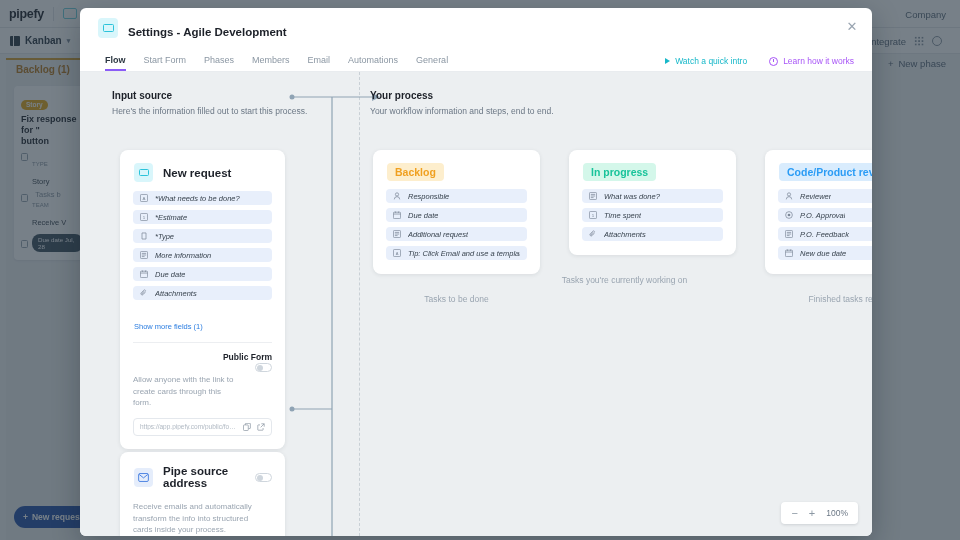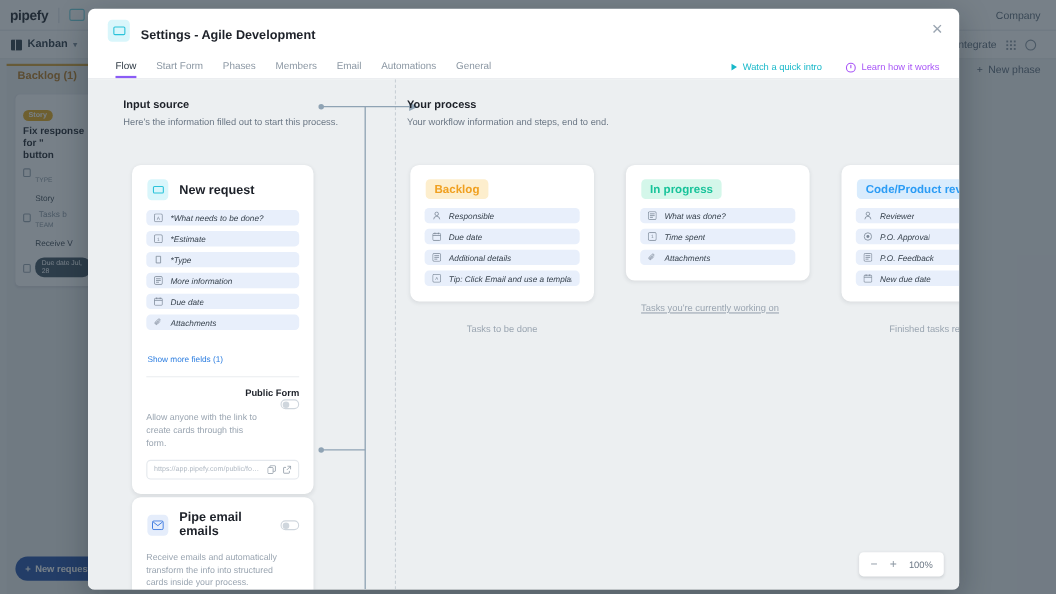--- a/index.html
+++ b/index.html
@@ -110,21 +110,21 @@
   .m-close {
     position: absolute; right: 12px; top: 11px; width: 16px; height: 16px;
     color: #9aa5b1; font-size: 13px; line-height: 16px; text-align: center;
   }
 
   .m-tabs {
     display: flex; align-items: flex-end; gap: 18px; padding: 0 0 0 25px;
     height: 26px; border-bottom: 1px solid #e9ecef; position: relative;
   }
   .m-tab { font-size: 9px; color: #8b97a3; padding-bottom: 6px; white-space: nowrap; }
-  .m-tab.active { color: #2c3742; font-weight: 400; border-bottom: 2px solid #8b5cf6; padding-bottom: 4px; }
+  .m-tab.active { color: #2c3742; font-weight: 700; border-bottom: 2px solid #8b5cf6; padding-bottom: 4px; }
   .m-head-links {
     position: absolute; right: 18px; bottom: 5px; display: flex; gap: 22px; align-items: center;
   }
   .m-link { display: flex; align-items: center; gap: 5px; font-size: 8.5px; }
   .m-link.teal { color: #17b8c9; }
   .m-link.purple { color: #a855f7; }
   .play-icon {
     width: 0; height: 0; border-left: 5px solid currentColor;
     border-top: 3.5px solid transparent; border-bottom: 3.5px solid transparent;
   }
@@ -432,21 +432,21 @@
 
     <div class="card" style="left:40px; top:380px; width:165px; height:120px;">
       <div class="card-head" style="justify-content:space-between;padding-right:13px;">
         <span style="display:flex;align-items:center;gap:10px;">
           <span class="card-icon-box blue">
             <svg width="11" height="9" viewBox="0 0 12 10">
                 <rect x="0.6" y="0.6" width="10.8" height="8.8" rx="1.4" fill="none" stroke="#3f7be0" stroke-width="1"></rect>
                 <path d="M1.2 1.6 6 5.4l4.8-3.8" fill="none" stroke="#3f7be0" stroke-width="1"></path>
               </svg>
           </span>
-          <span class="card-title">Pipe email emails</span>
+          <span class="card-title">Pipe source address</span>
         </span>
         <span class="switch"></span>
       </div>
       <div class="toggle-desc" style="padding-top:8px;max-width:145px;">Receive emails and automatically transform the info into structured cards inside your process.</div>
 
     </div>
 
     <div class="card" style="left:293px; top:78px; width:167px;">
       <span class="phase-chip chip-backlog">Backlog</span>
       <div class="field-list">
@@ -469,21 +469,21 @@
             </span>
           <span class="field-label">Due date</span>
         </div>
         <div class="field">
           <span class="fico">
               <svg viewBox="0 0 10 10">
                 <rect x="0.5" y="0.5" width="9" height="9" rx="1.5" fill="none" stroke="currentColor" stroke-width="0.9"></rect>
                 <path d="M2.3 3h5.4M2.3 5h5.4M2.3 7h3.4" stroke="currentColor" stroke-width="0.9"></path>
               </svg>
             </span>
-          <span class="field-label">Additional details</span>
+          <span class="field-label">Additional request</span>
         </div>
         <div class="field">
           <span class="fico">
               <svg viewBox="0 0 10 10">
                 <rect x="0.5" y="0.5" width="9" height="9" rx="1.5" fill="none" stroke="currentColor" stroke-width="0.9"></rect>
                 <text x="5" y="7" font-size="5" text-anchor="middle" fill="currentColor" font-family="sans-serif">A</text>
               </svg>
             </span>
           <span class="field-label">Tip: Click Email and use a template ...</span>
         </div>
@@ -515,21 +515,21 @@
         <div class="field">
           <span class="fico">
               <svg viewBox="0 0 10 10">
                 <path d="M6.6 4.2 3.9 7a1.6 1.6 0 0 1-2.3-2.3l3.3-3.3a1.1 1.1 0 0 1 1.6 1.6L3.2 6.3a.55.55 0 0 1-.8-.8l2.7-2.7" fill="none" stroke="currentColor" stroke-width="0.8"></path>
               </svg>
             </span>
           <span class="field-label">Attachments</span>
         </div>
       </div>
     </div>
-    <div class="caption" style="left:482px; top:203px; width:167px;text-decoration:underline;">Tasks you're currently working on</div>
+    <div class="caption" style="left:461px; top:203px; width:167px;">Tasks you're currently working on</div>
 
     <div class="card" style="left:685px; top:78px; width:167px;">
       <span class="phase-chip chip-review" style="white-space:nowrap;">Code/Product review</span>
       <div class="field-list">
         <div class="field">
           <span class="fico">
               <svg viewBox="0 0 10 10">
                 <circle cx="5" cy="3" r="2" fill="none" stroke="currentColor" stroke-width="0.9"></circle>
                 <path d="M1.6 9.2a3.4 3.4 0 0 1 6.8 0" fill="none" stroke="currentColor" stroke-width="0.9"></path>
               </svg>

